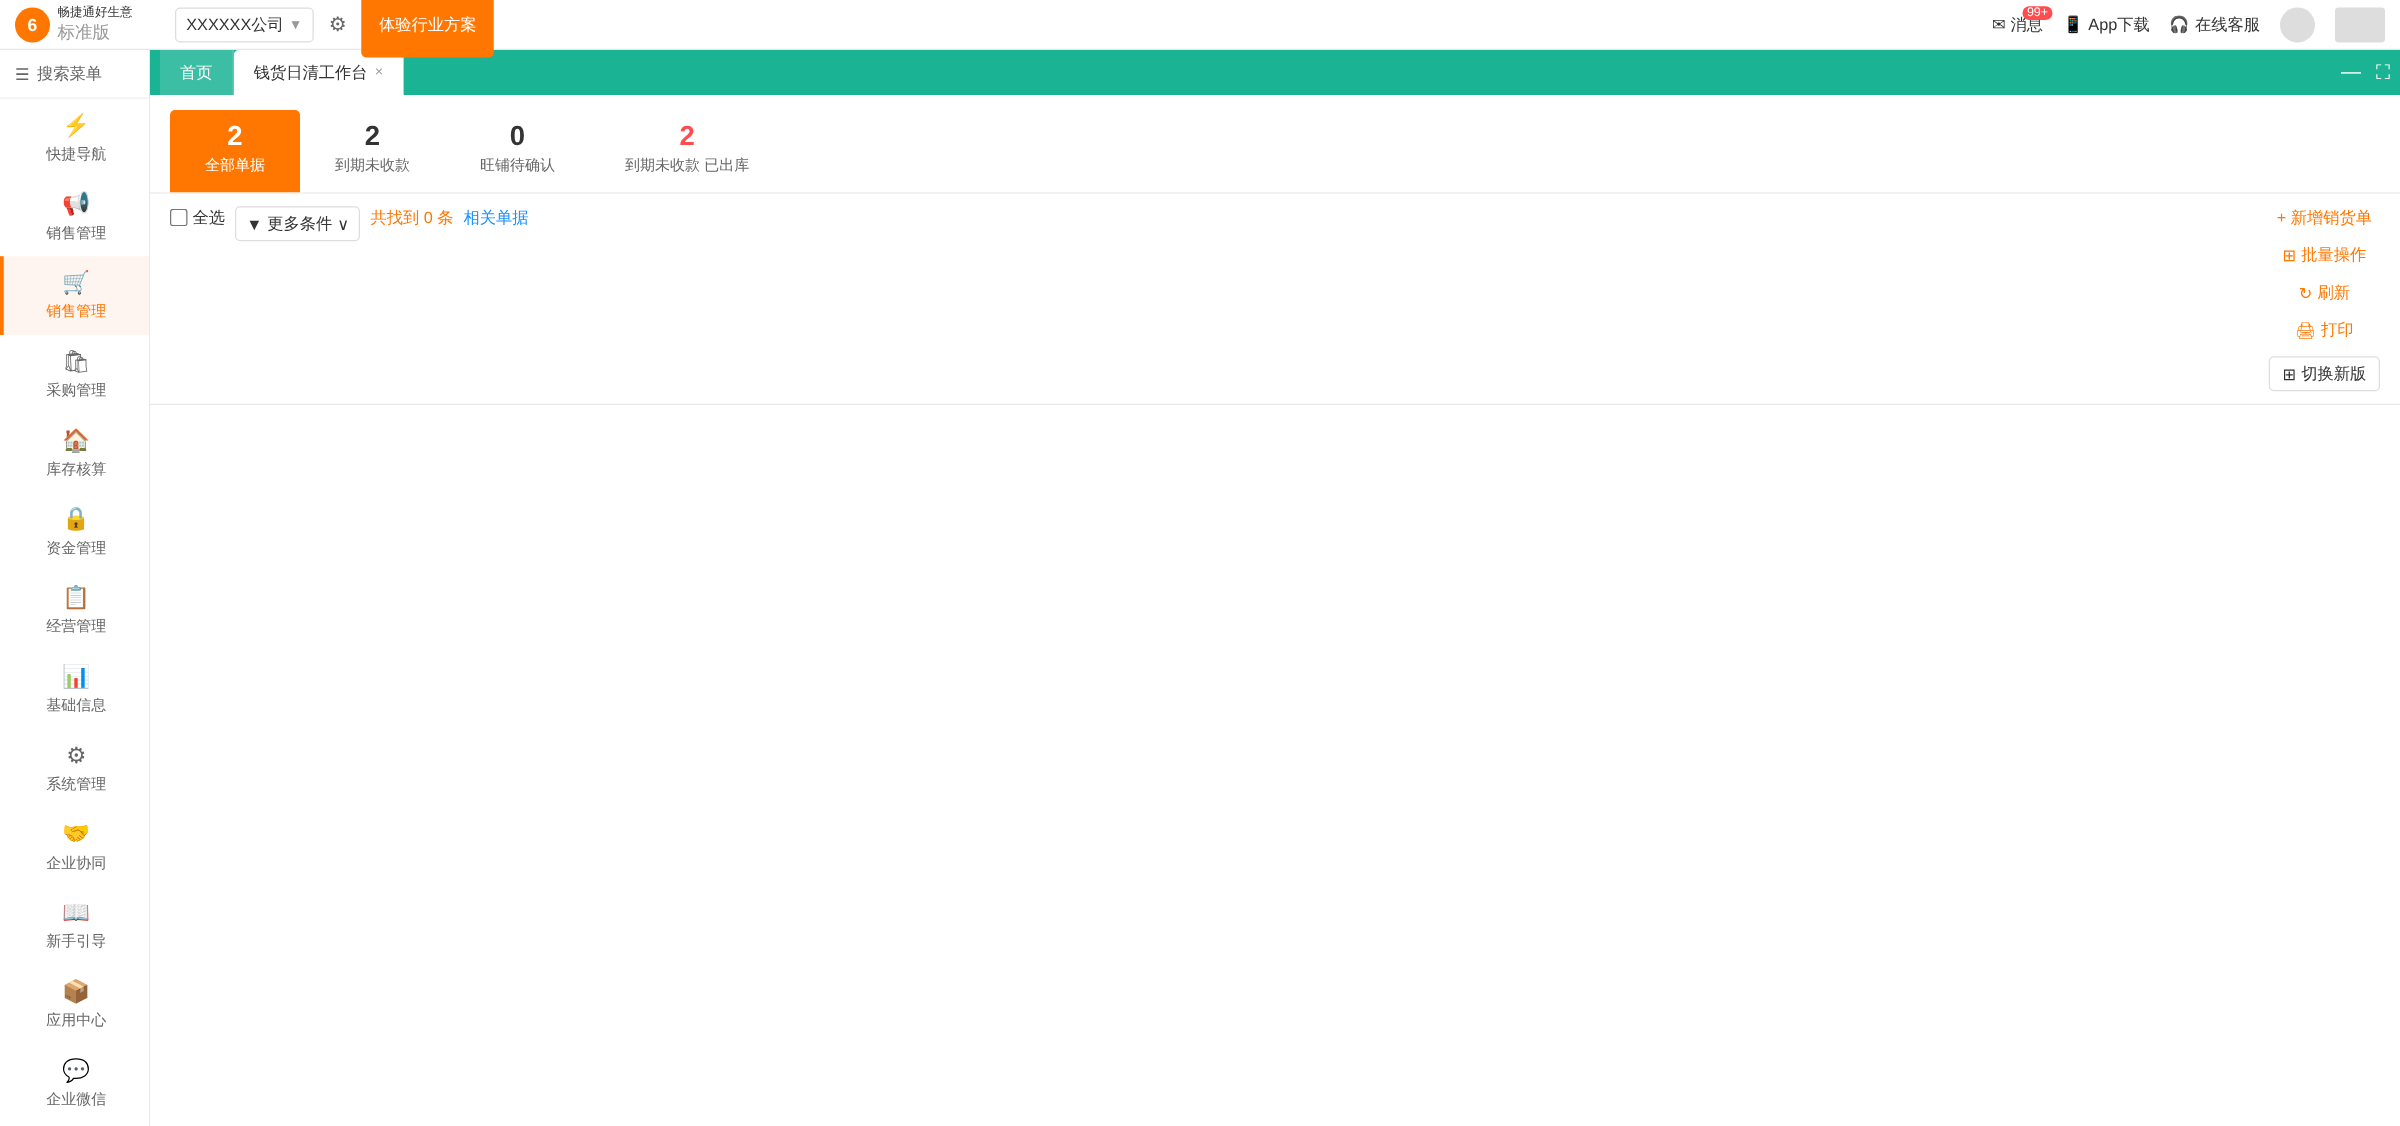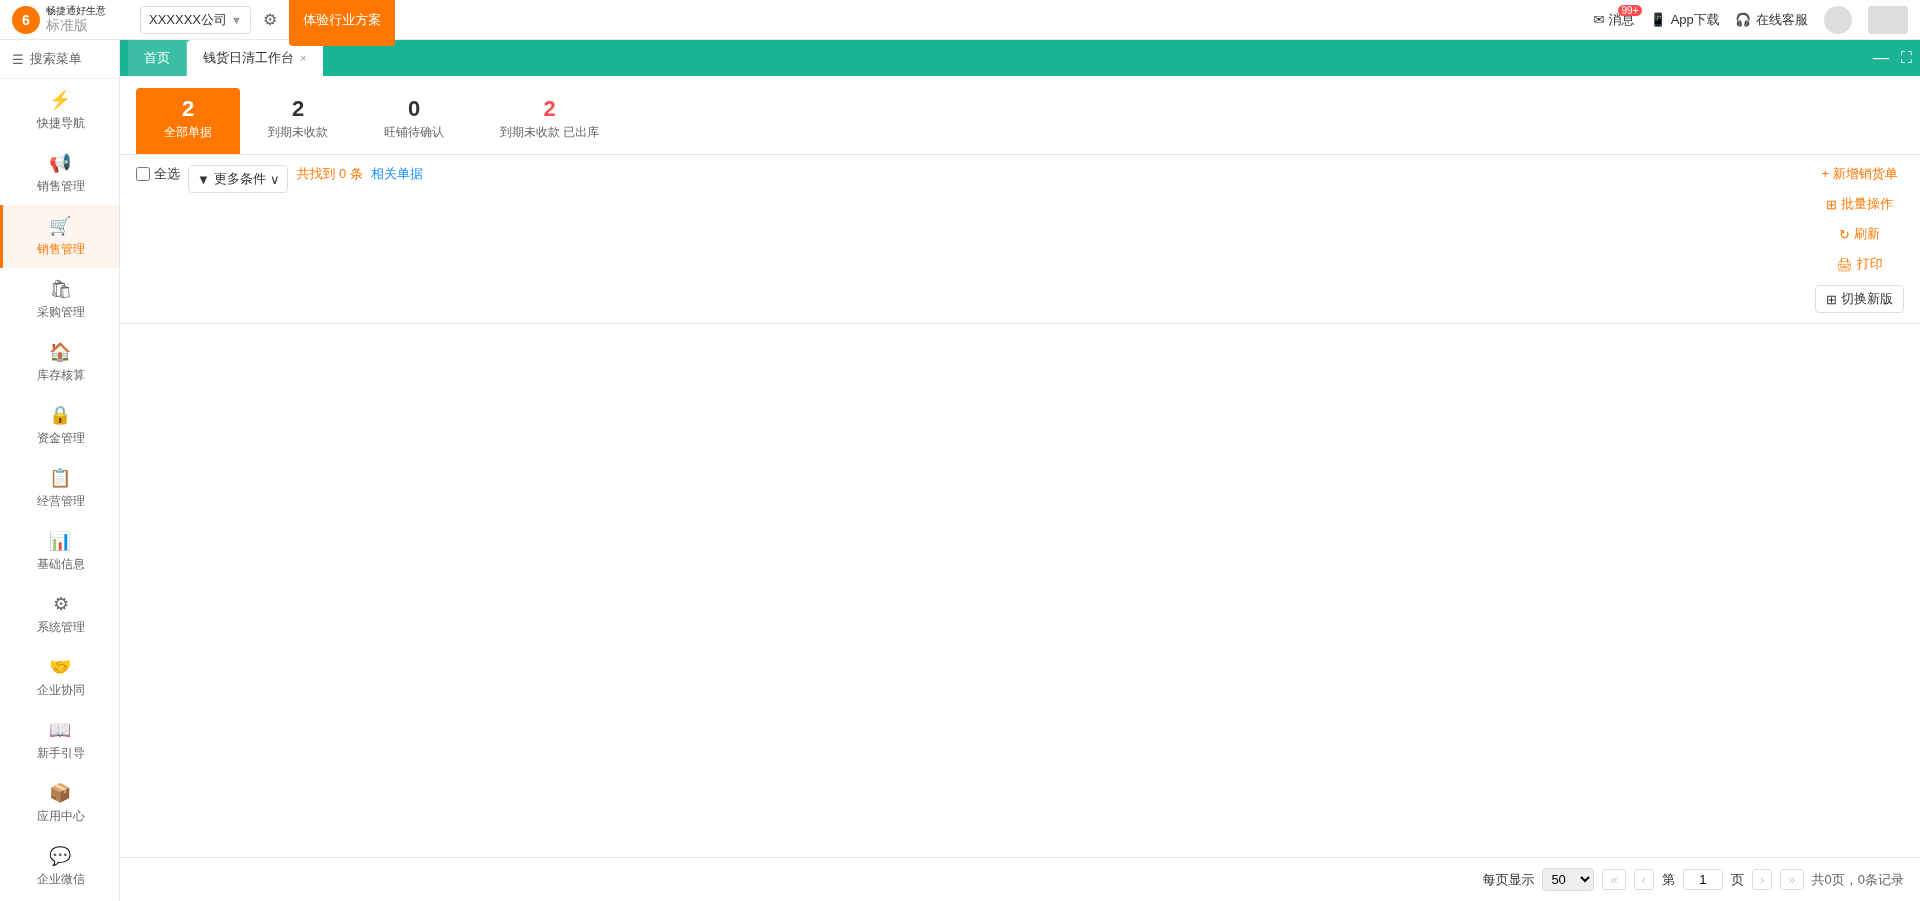--- a/index.html
+++ b/index.html
@@ -381,29 +381,13 @@
         <span>⊞</span>
         <span>切换新版</span>
       </div>
     </div>
   </div>
 
   <div class="table-area">
     
   </div>
 
-  <div class="pagination-bar">
-    <span>每页显示</span>
-    <select class="page-size-select">
-      <option>50</option>
-      <option>100</option>
-      <option>200</option>
-    </select>
-    <button class="page-nav-btn" disabled="">«</button>
-    <button class="page-nav-btn" disabled="">‹</button>
-    <span>第</span>
-    <input class="page-input" type="text" value="1" style="">
-    <span>页</span>
-    <button class="page-nav-btn" disabled="">›</button>
-    <button class="page-nav-btn" disabled="">»</button>
-    <span class="total-info">共0页，0条记录</span>
-  </div>
 </div>
 
 </body></html>

